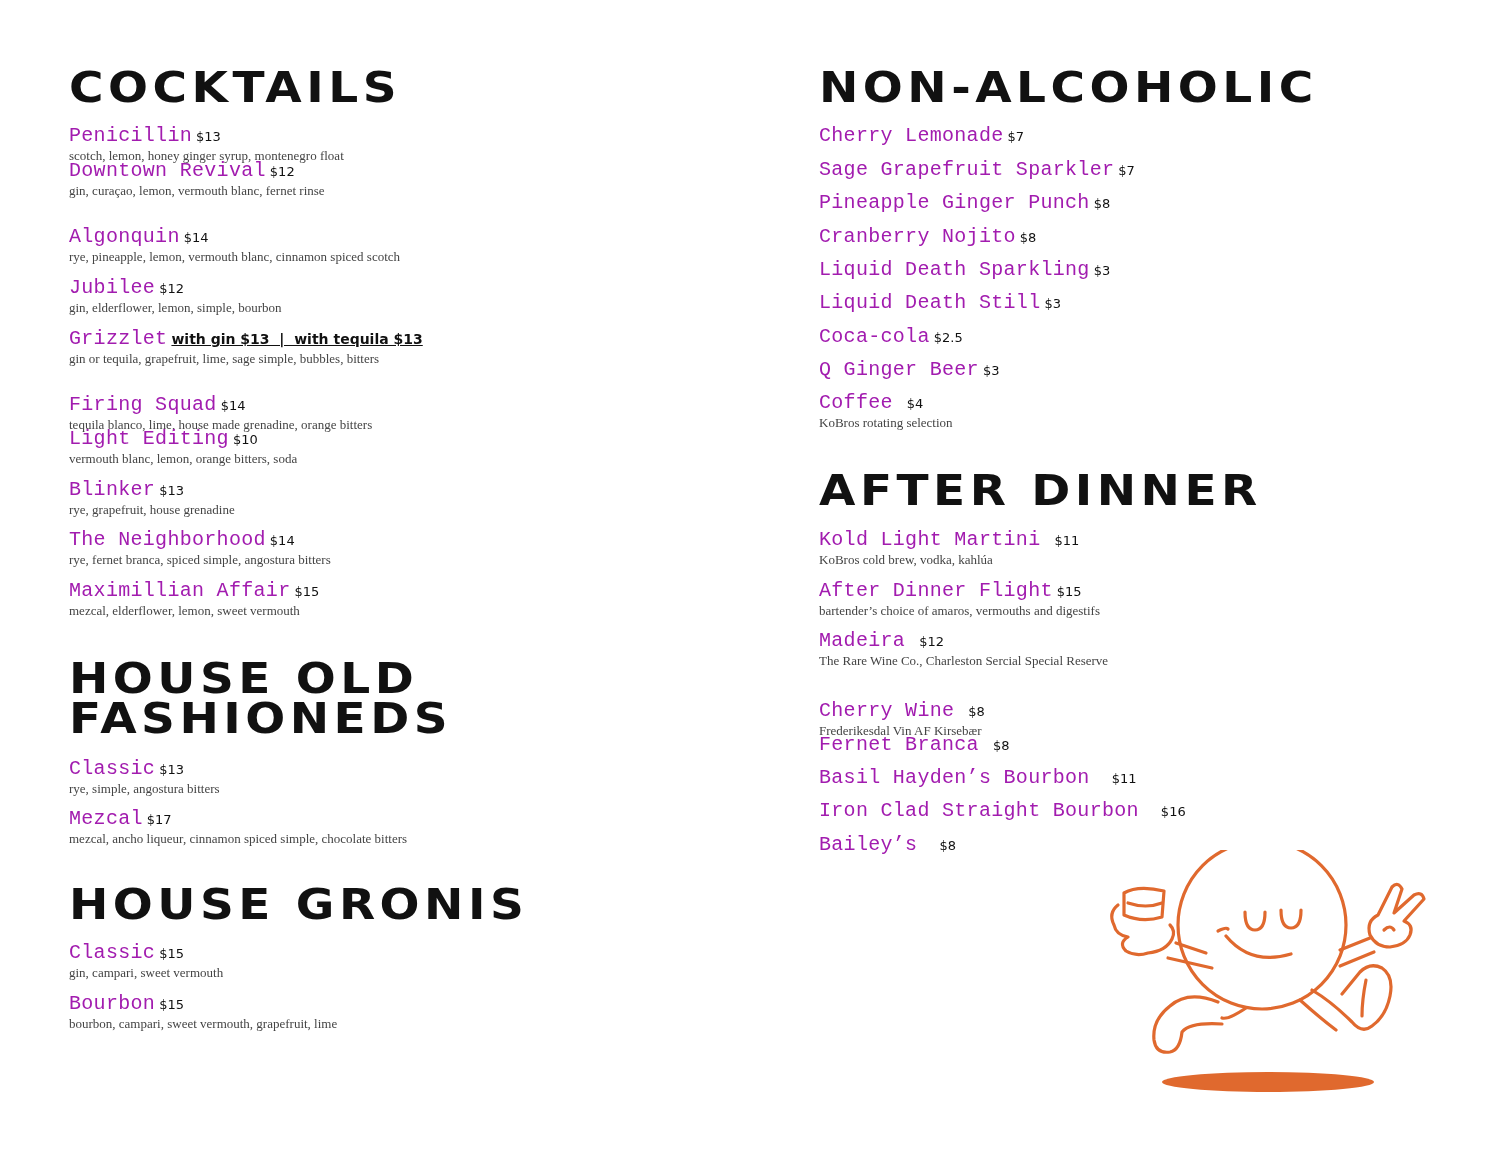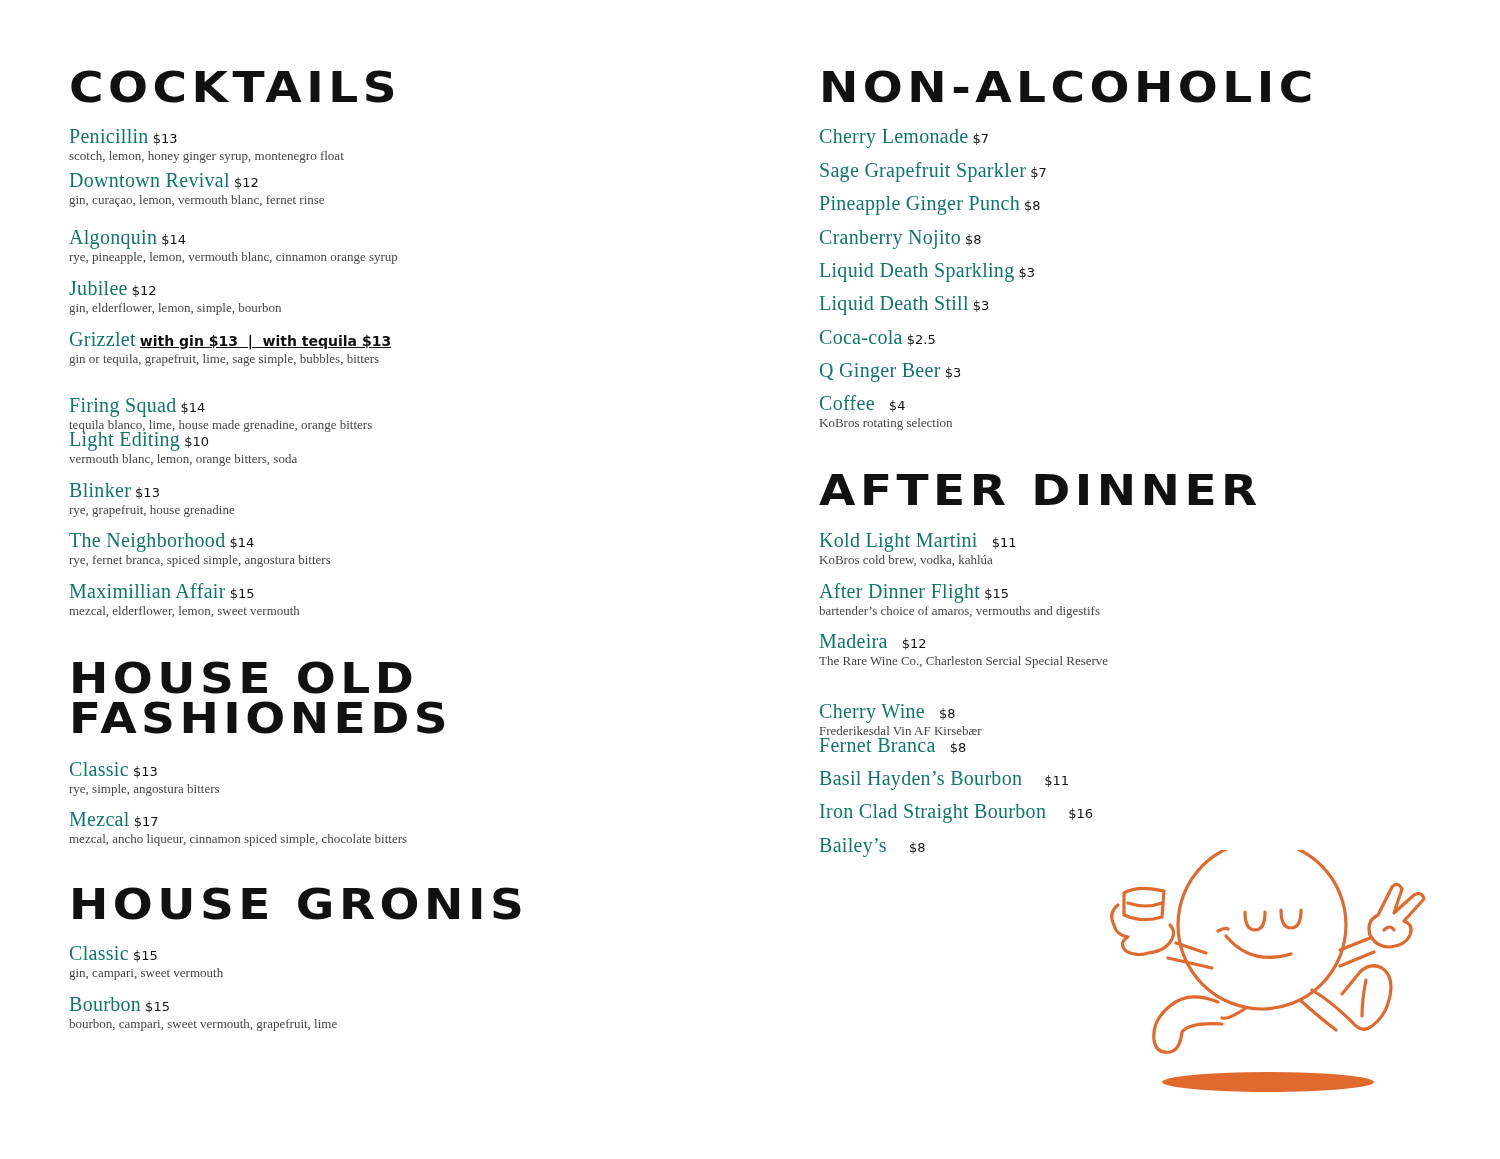--- a/index.html
+++ b/index.html
@@ -8,22 +8,22 @@
   .col-left { left: 69px; }
   .col-right { left: 819px; }
   .sec-title {
     position: absolute; left: 0; margin: 0;
     font-family: "DejaVu Sans", sans-serif; font-weight: bold;
     font-size: 42px; letter-spacing: 4px; line-height: 40px; white-space: nowrap;
     transform: scaleX(1.12); transform-origin: left top;
   }
   .item { position: absolute; left: 0; white-space: nowrap; }
   .item-name {
-    font-family: Liberation Serif, serif; font-size: 20px; line-height: 22px;
-    letter-spacing: 0.3px; color: #0f766e;
+    font-family: Liberation Mono, monospace; font-size: 20px; line-height: 22px;
+    letter-spacing: 0.3px; color: #a21caf;
   }
   .item-price { font-family: "DejaVu Sans", sans-serif; font-size: 13px; margin-left: 4px; color:#111;margin-top:40px; }
   .item-price.wide { margin-left: 14px; }
   .item-price.wider { margin-left: 22px; }
   .item-extra { font-family: "DejaVu Sans", sans-serif; font-size: 14px; font-weight: bold; margin-left: 4px; text-decoration: underline; }
   .item-desc {
     display: block; font-family: "Liberation Serif", serif; font-size: 13px;
     line-height: 16px; color: #444; margin-top: 1px;
   }
   .mascot { position: absolute; left: 1100px; top: 850px; width: 340px; height: 250px; }
@@ -31,27 +31,27 @@
 </head>
 <body>
 
 <div class="col col-left">
   <h1 class="sec-title" style="top:68px">COCKTAILS</h1>
 
   <div class="item" style="top:125px">
     <span class="item-name">Penicillin</span><span class="item-price">$13</span>
     <span class="item-desc">scotch, lemon, honey ginger syrup, montenegro float</span>
   </div>
-  <div class="item" style="top:169px">
+  <div class="item" style="top:160px">
     <span class="item-name">Downtown Revival</span><span class="item-price">$12</span>
     <span class="item-desc">gin, curaçao, lemon, vermouth blanc, fernet rinse</span>
   </div>
   <div class="item" style="top:226px">
     <span class="item-name">Algonquin</span><span class="item-price">$14</span>
-    <span class="item-desc">rye, pineapple, lemon, vermouth blanc, cinnamon orange syrup</span>
+    <span class="item-desc">rye, pineapple, lemon, vermouth blanc, cinnamon spiced scotch</span>
   </div>
   <div class="item" style="top:277px">
     <span class="item-name">Jubilee</span><span class="item-price">$12</span>
     <span class="item-desc">gin, elderflower, lemon, simple, bourbon</span>
   </div>
   <div class="item" style="top:328px">
     <span class="item-name">Grizzlet</span><span class="item-extra" style="white-space:pre">with gin $13  |  with tequila $13</span>
     <span class="item-desc">gin or tequila, grapefruit, lime, sage simple, bubbles, bitters</span>
   </div>
   <div class="item" style="top:394px">

